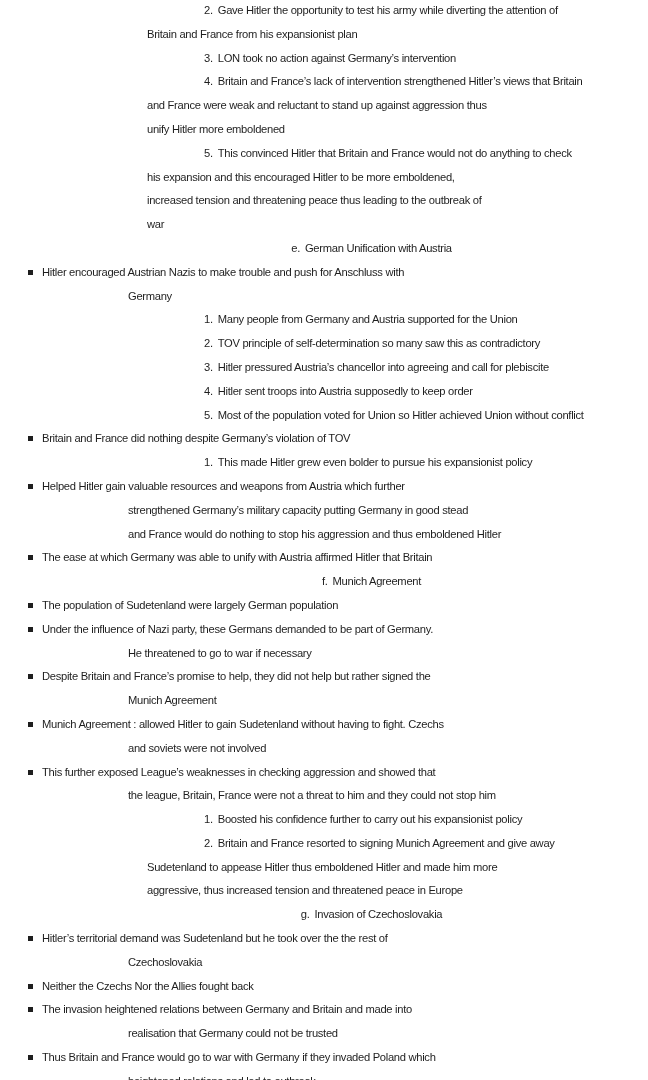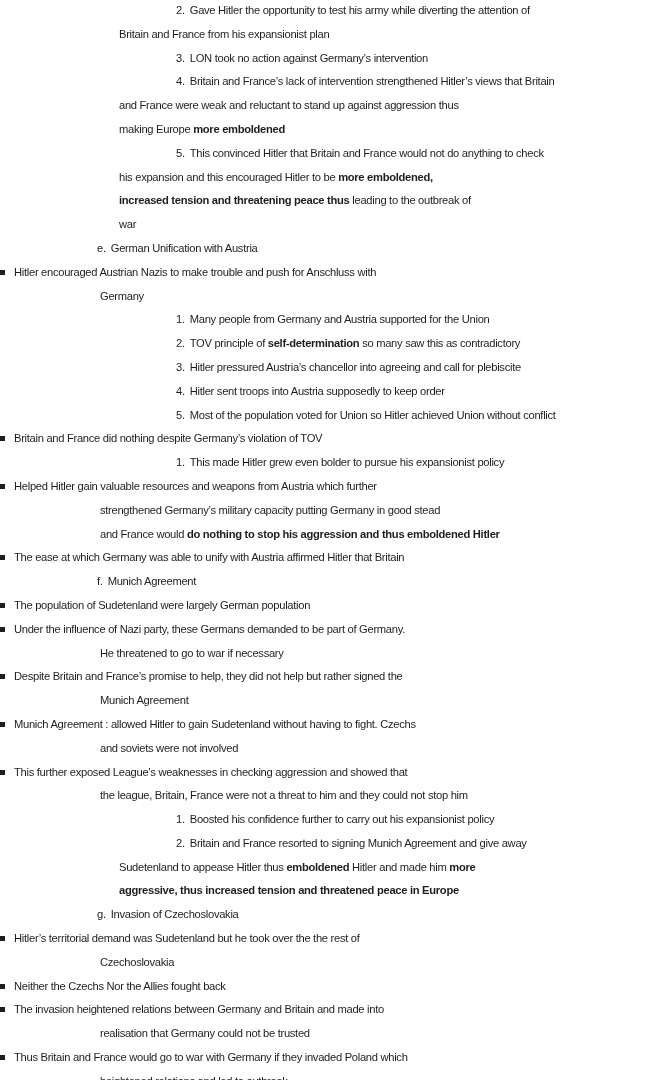--- a/index.html
+++ b/index.html
@@ -6,45 +6,46 @@
     margin: 0; padding: 0;
     width: 648px; height: 1080px;
     overflow: hidden;
     background: #ffffff;
     font-family: "Liberation Sans", "DejaVu Sans", sans-serif;
   }
   .page {
     position: relative;
     width: 590px; height: 1080px;
     overflow: hidden;
+    margin-left: 28px;
   }
   .lines {
     margin-top: -1px;
   }
   .line {
     white-space: pre;
     line-height: 23.8px;
     font-size: 11.2px;
     letter-spacing: -0.3px;
     color: #1e1e1e;
   }
-  .letter      { padding-left: 97px; }
+  .letter      { padding-left: 97px; text-align: center; }
   .bullet      { }
   .bullet-cont { padding-left: 100px; }
   .num         { padding-left: 176px; }
   .num-cont    { padding-left: 119px; }
   .marker { margin-right: 5px; }
   .sq {
     display: inline-block;
     width: 5px; height: 5px;
     background: #1e1e1e;
     margin-right: 9px;
     vertical-align: 1px;
   }
-  .b { font-weight: 700; }
+  .b { font-weight: 400; }
   .scroll-handle {
     position: absolute;
     left: 598px; top: 452px;
     width: 44px; height: 85px;
     border-radius: 22px;
     background: #9c9c9c;
     cursor: grab;
   }
   .scroll-handle .bar {
     position: absolute;
@@ -59,21 +60,21 @@
 </head>
 <body>
 
 <div class="page">
   <div class="lines">
       <div class="line num"><span class="marker">2.</span><span>Gave Hitler the opportunity to test his army while diverting the attention of</span></div>
       <div class="line num-cont"><span>Britain and France from his expansionist plan</span></div>
       <div class="line num"><span class="marker">3.</span><span>LON took no action against Germany’s intervention</span></div>
       <div class="line num"><span class="marker">4.</span><span>Britain and France’s lack of intervention strengthened Hitler’s views that Britain</span></div>
       <div class="line num-cont"><span>and France were weak and reluctant to stand up against aggression thus</span></div>
-      <div class="line num-cont"><span>making Europe </span><span class="b">more emboldened</span></div>
+      <div class="line num-cont"><span>unify Hitler </span><span class="b">more emboldened</span></div>
       <div class="line num"><span class="marker">5.</span><span>This convinced Hitler that Britain and France would not do anything to check</span></div>
       <div class="line num-cont"><span>his expansion and this encouraged Hitler to be </span><span class="b">more emboldened,</span></div>
       <div class="line num-cont"><span class="b">increased tension and threatening peace thus</span><span> leading to the outbreak of</span></div>
       <div class="line num-cont"><span>war</span></div>
       <div class="line letter"><span class="marker">e.</span><span>German Unification with Austria</span></div>
       <div class="line bullet"><span class="sq"></span><span>Hitler encouraged Austrian Nazis to make trouble and push for Anschluss with</span></div>
       <div class="line bullet-cont"><span>Germany</span></div>
       <div class="line num"><span class="marker">1.</span><span>Many people from Germany and Austria supported for the Union</span></div>
       <div class="line num"><span class="marker">2.</span><span>TOV principle of </span><span class="b">self-determination</span><span> so many saw this as contradictory</span></div>
       <div class="line num"><span class="marker">3.</span><span>Hitler pressured Austria’s chancellor into agreeing and call for plebiscite</span></div>

